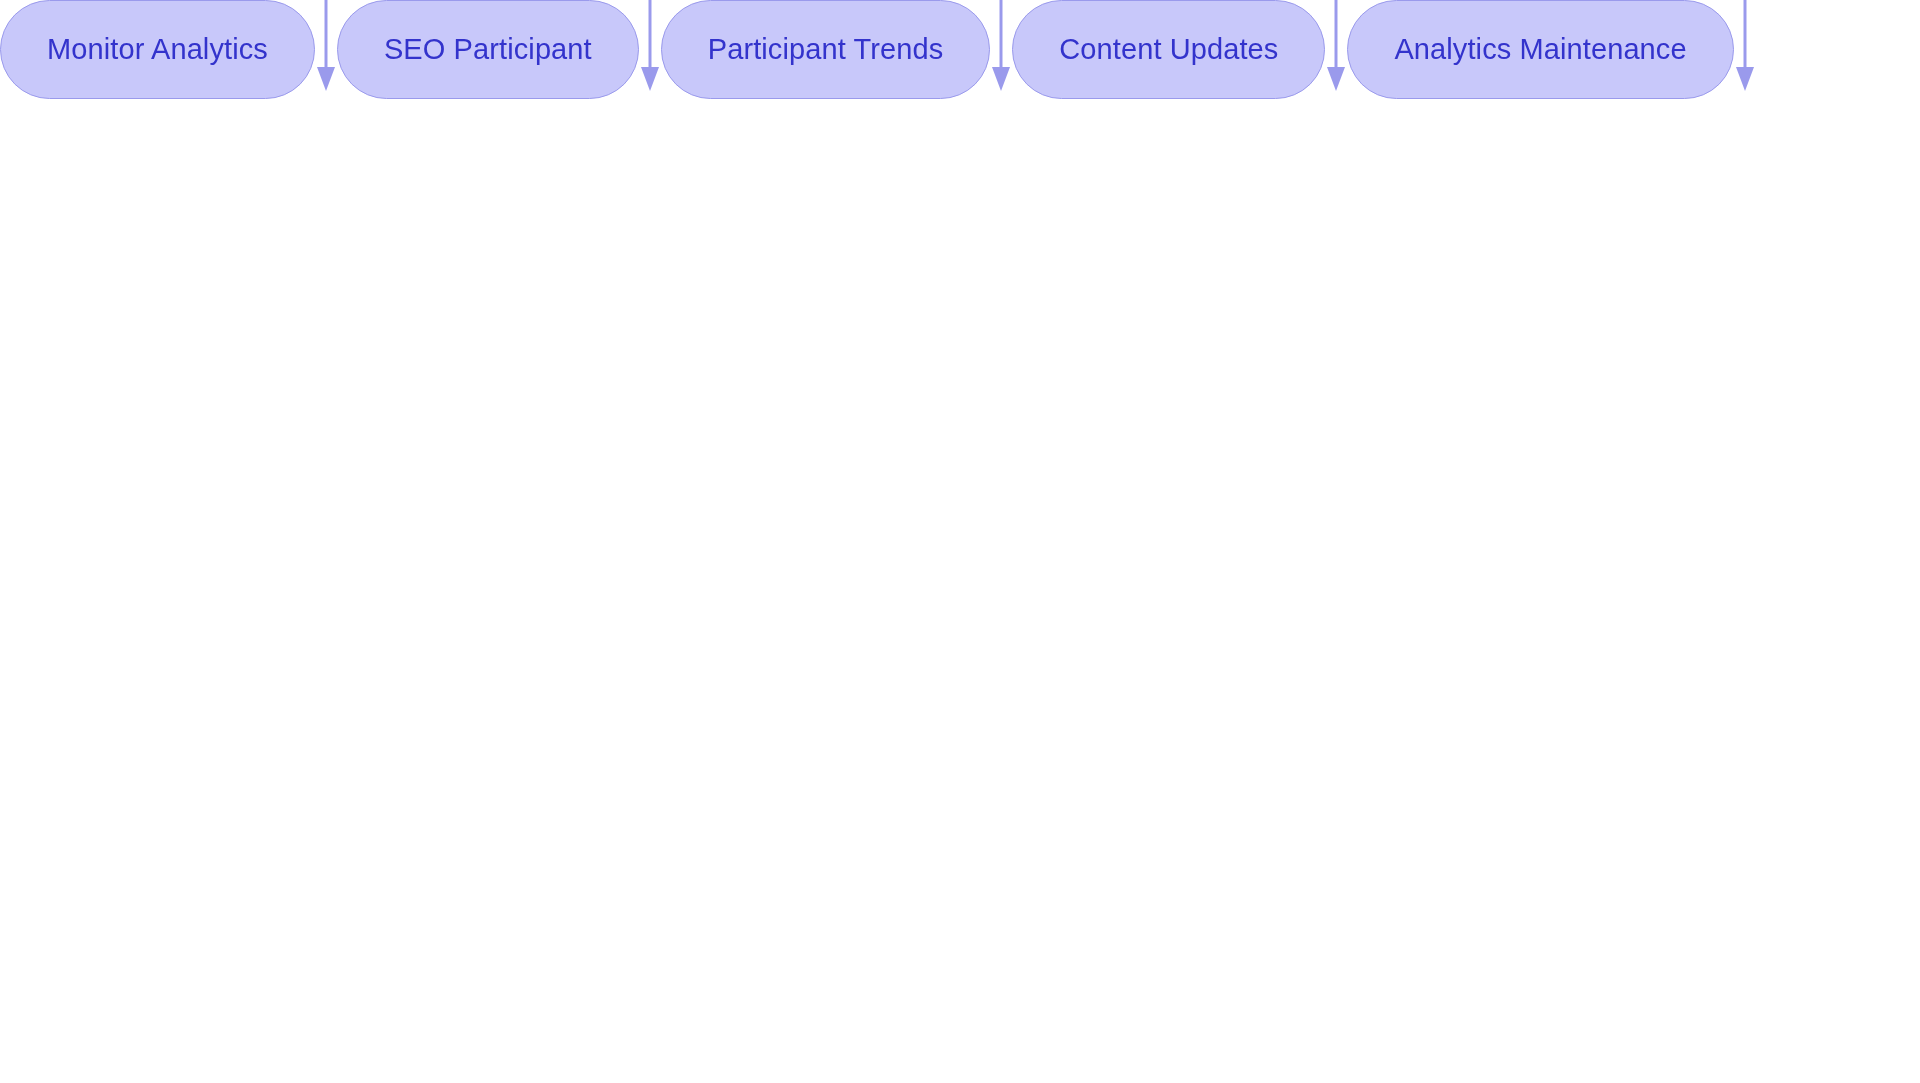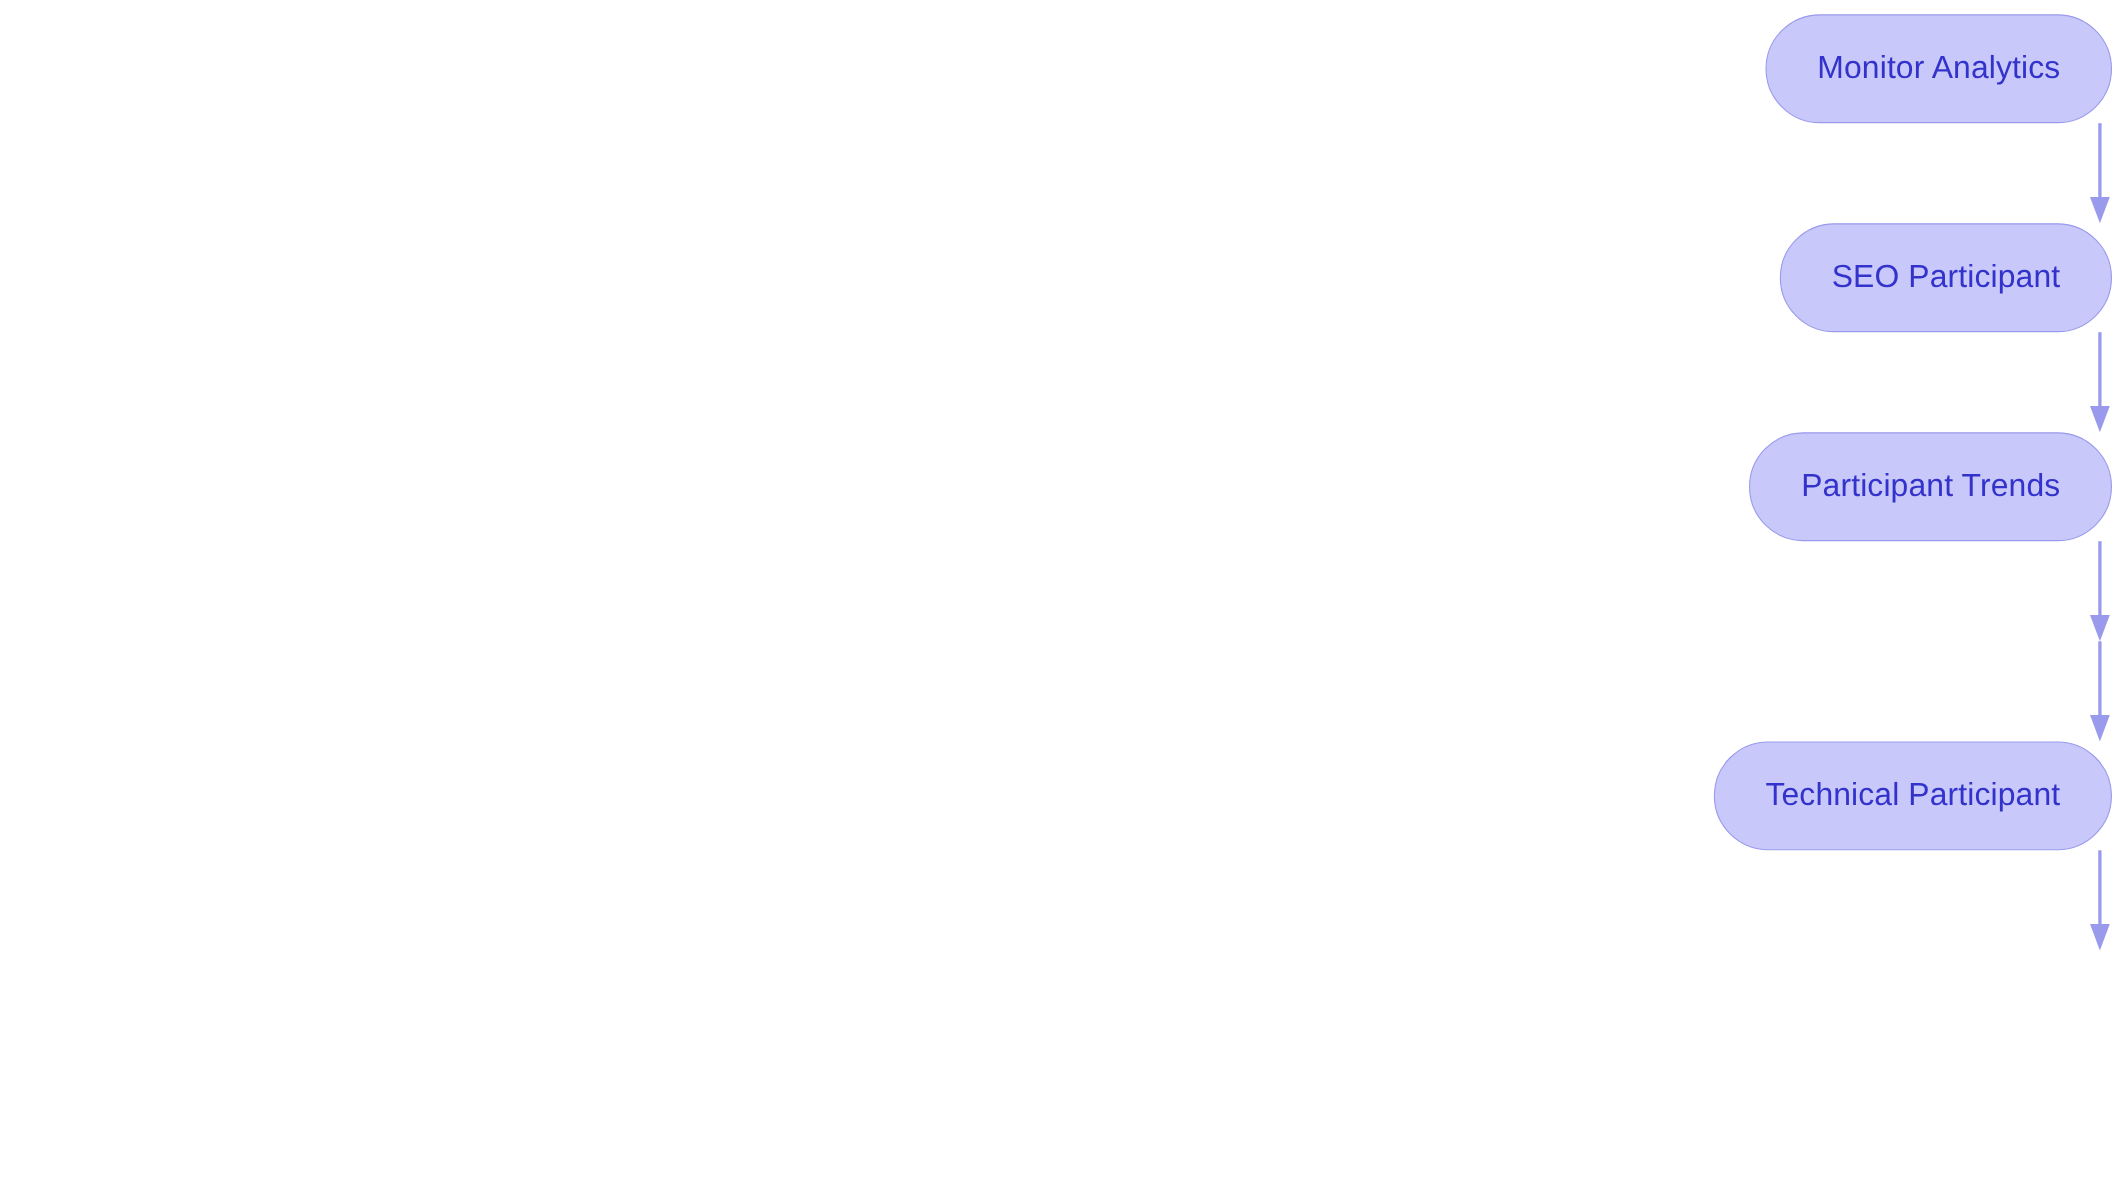--- a/index.html
+++ b/index.html
@@ -23,22 +23,22 @@
   }
 
   
   .flow-column {
     position: absolute;
     left: 0;
     top: 0;
     width: 1920px;
     height: 974px;
     display: flex;
-    flex-direction: column;
-    align-items: flex-end;
+    flex-direction: row;
+    align-items: flex-start;
     justify-content: flex-start;
   }
 
   
   .node {
     box-sizing: border-box;
     height: 99px;
     min-width: 246px;
     display: flex;
     align-items: center;
@@ -114,30 +114,33 @@
       <span class="node-label">Participant Trends</span>
     </div>
 
     <div class="connector">
       <svg viewBox="0 0 22 91" xmlns="http://www.w3.org/2000/svg">
         <line x1="11" y1="0" x2="11" y2="76" stroke="#9a9aec" stroke-width="3"></line>
         <polygon points="11,91 2,67 20,67" fill="#9a9aec"></polygon>
       </svg>
     </div>
 
+    <div class="node">
+      <span class="node-label">Content Updates</span>
+    </div>
 
     <div class="connector">
       <svg viewBox="0 0 22 91" xmlns="http://www.w3.org/2000/svg">
         <line x1="11" y1="0" x2="11" y2="76" stroke="#9a9aec" stroke-width="3"></line>
         <polygon points="11,91 2,67 20,67" fill="#9a9aec"></polygon>
       </svg>
     </div>
 
     <div class="node">
-      <span class="node-label">Technical Participant</span>
+      <span class="node-label">Analytics Maintenance</span>
     </div>
 
     <div class="connector">
       <svg viewBox="0 0 22 91" xmlns="http://www.w3.org/2000/svg">
         <line x1="11" y1="0" x2="11" y2="76" stroke="#9a9aec" stroke-width="3"></line>
         <polygon points="11,91 2,67 20,67" fill="#9a9aec"></polygon>
       </svg>
     </div>
 
 

